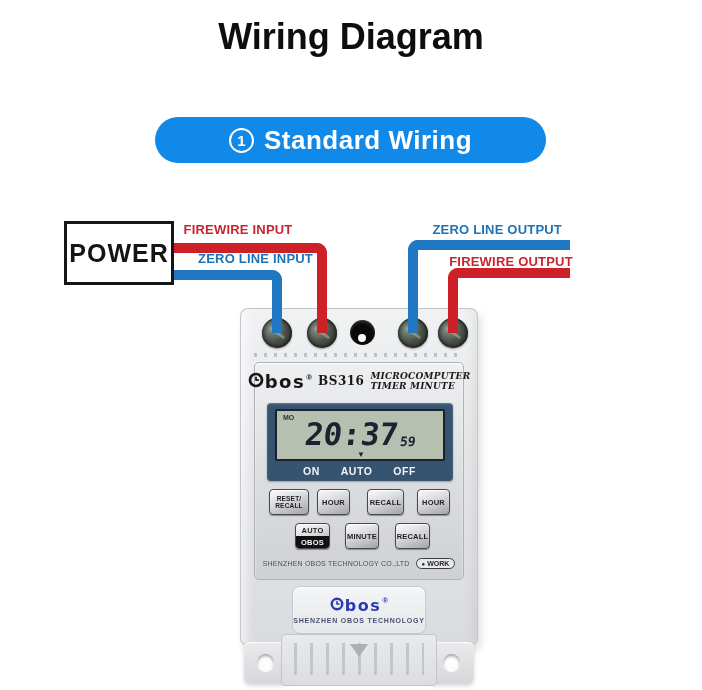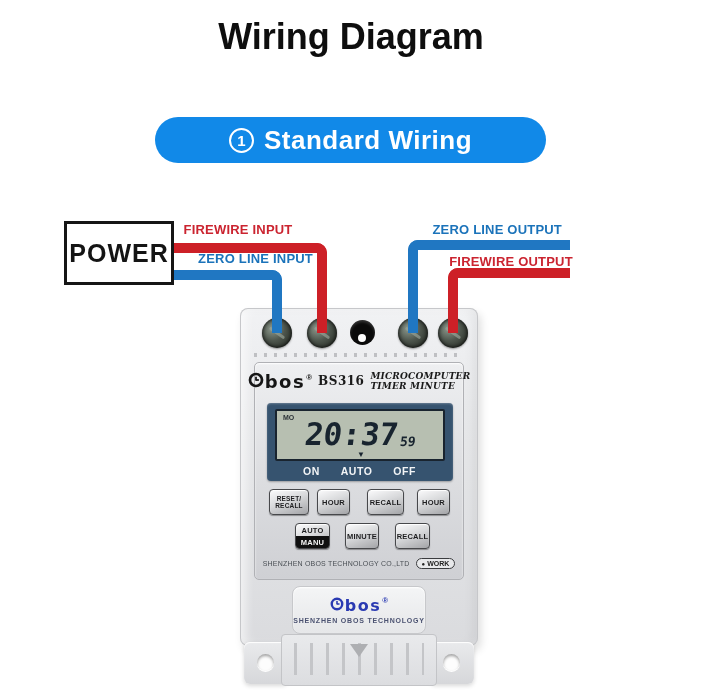--- a/index.html
+++ b/index.html
@@ -235,21 +235,21 @@
           <span>RESET/</span><br>
           <span>RECALL</span>
         </span>
       </div>
       <div class="dev-btn" id="btn-hour">HOUR</div>
       <div class="dev-btn" id="btn-minute">RECALL</div>
       <div class="dev-btn" id="btn-week">HOUR</div>
 
       <div class="dev-btn" id="btn-automanu">
         <span class="am-top">AUTO</span>
-        <span class="am-bottom">MANU</span>
+        <span class="am-bottom">OBOS</span>
       </div>
       <div class="dev-btn" id="btn-timer">MINUTE</div>
       <div class="dev-btn" id="btn-clock">RECALL</div>
 
       <div class="company-row">
         <span class="company-text">SHENZHEN OBOS TECHNOLOGY CO.,LTD</span>
         <span class="work-badge">
           <span class="work-dot">●</span>
           <span>WORK</span>
         </span>

